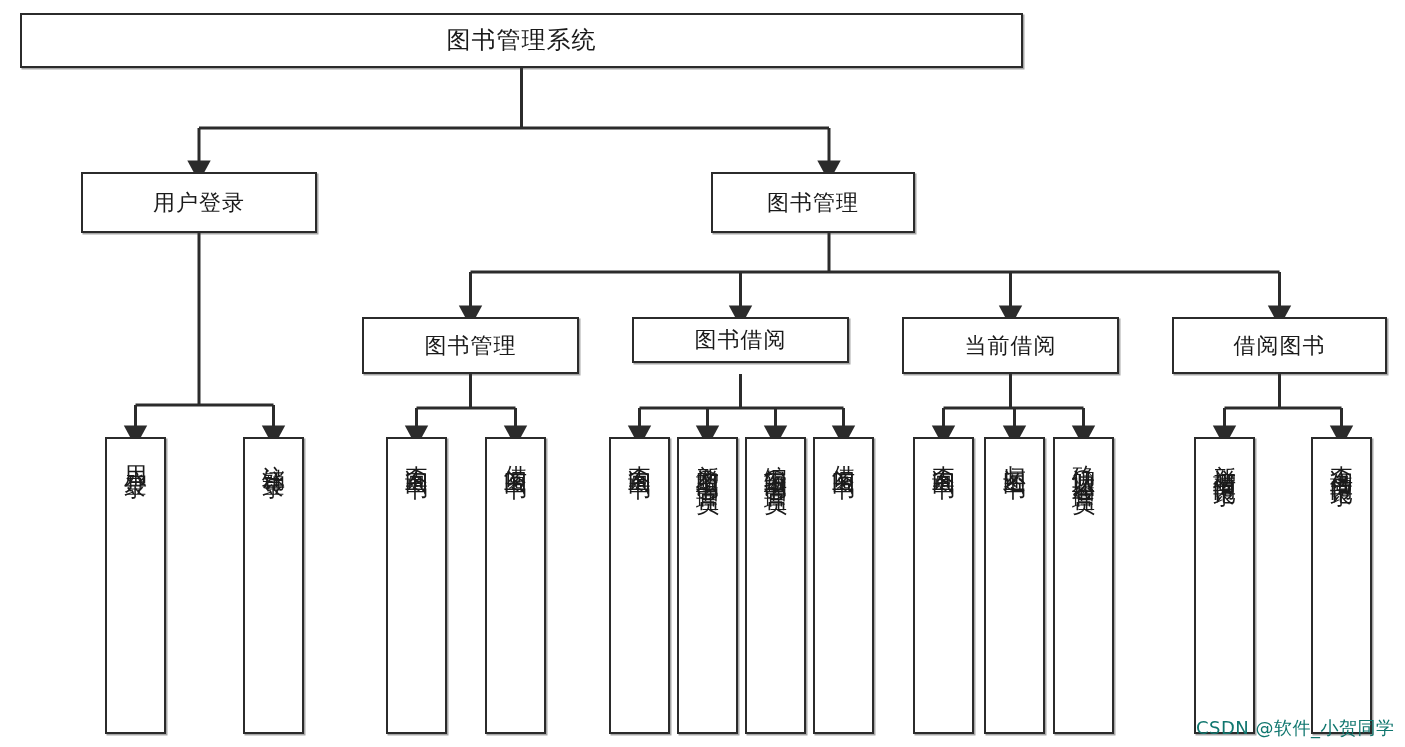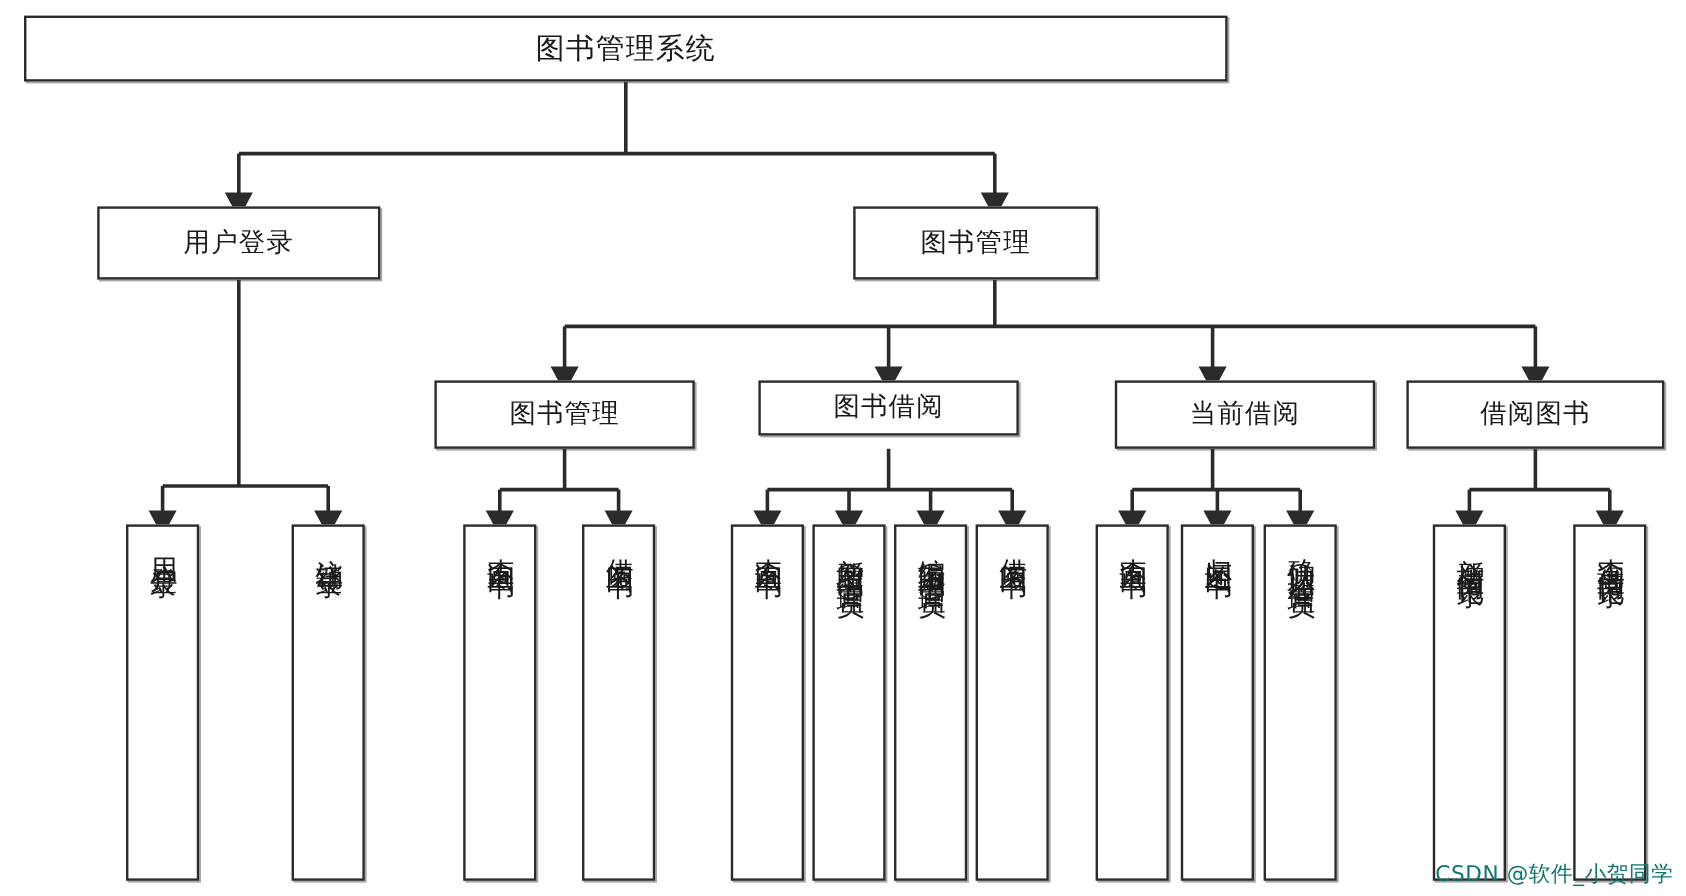--- a/index.html
+++ b/index.html
@@ -132,21 +132,21 @@
       </div>
       <div class="node horiz lvl2" style="left: 711px; top: 172px; width: 204px; height: 61px;">
         <span class="node-label">图书管理</span>
       </div>
       <div class="node horiz lvl3" style="left: 362px; top: 317px; width: 217px; height: 57px;">
         <span class="node-label">图书管理</span>
       </div>
       <div class="node horiz lvl3" style="left: 632px; top: 317px; width: 217px; height: 46px;">
         <span class="node-label">图书借阅</span>
       </div>
-      <div class="node horiz lvl3" style="left: 902px; top: 317px; width: 217px; height: 57px; margin-left: 27px;">
+      <div class="node horiz lvl3" style="left: 902px; top: 317px; width: 217px; height: 57px;">
         <span class="node-label">当前借阅</span>
       </div>
       <div class="node horiz lvl3" style="left: 1172px; top: 317px; width: 215px; height: 57px;">
         <span class="node-label">借阅图书</span>
       </div>
       <div class="node leaf" style="left: 105px; top: 437px; width: 61px; height: 297px;">
         <span class="node-label">用户登录</span>
       </div>
       <div class="node leaf" style="left: 243px; top: 437px; width: 61px; height: 297px;">
         <span class="node-label">注销登录</span>

